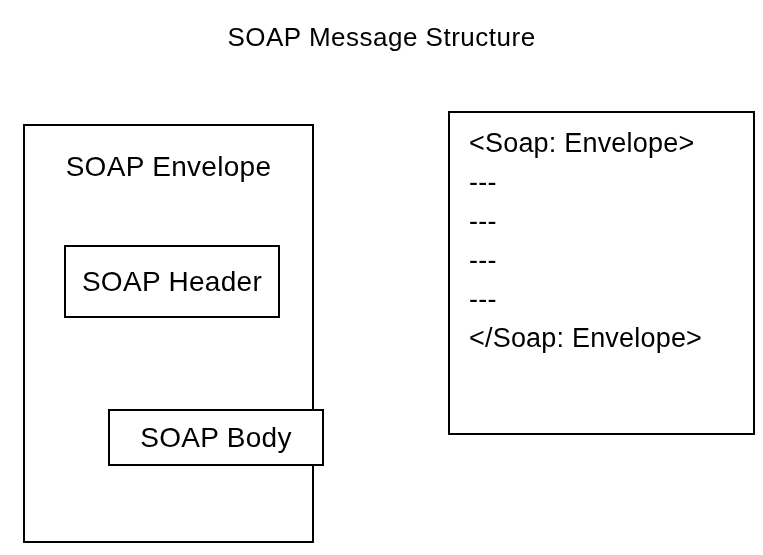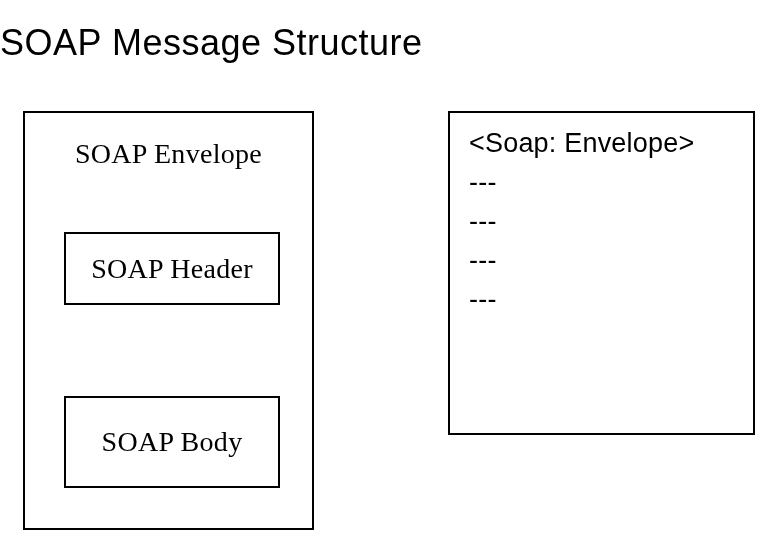--- a/index.html
+++ b/index.html
@@ -12,33 +12,33 @@
   }
   .stage {
     position: relative;
     width: 763px; height: 555px;
     background: #ffffff;
   }
   .title {
     position: absolute;
     top: 22px; left: 0;
     width: 763px;
-    text-align: left;
-    font-size: 36px;
+    text-align: center;
+    font-size: 26px;
     letter-spacing: 0.5px;
     color: #000000;
   }
   .box {
     position: absolute;
     border: 2px solid #000000;
     background: #ffffff;
   }
   .envelope-box {
-    left: 23px; top: 111px;
-    width: 291px; height: 419px; font-family: Liberation Serif, serif;
+    left: 23px; top: 124px;
+    width: 291px; height: 419px;
   }
   .envelope-label {
     position: absolute;
     top: 25px; left: 0;
     width: 100%;
     text-align: center;
     font-size: 28px;
     letter-spacing: 0.3px;
   }
   .inner-box {
@@ -47,21 +47,21 @@
     width: 216px;
     border: 2px solid #000000;
     display: flex;
     align-items: center;
     justify-content: center;
     font-size: 28px;
     letter-spacing: 0.3px;
     background: #ffffff;
   }
   .header-box { top: 119px; height: 73px; }
-  .body-box   { top: 283px; height: 92px; }
+  .body-box   { top: 283px; height: 57px; margin-left: 44px; }
   .code-box {
     left: 431px; top: 111px;
     width: 307px; height: 324px;
     padding: 11px 6px 0 19px;
     margin-left: 17px;
   }
   .code-line {
     font-size: 27px;
     line-height: 39px;
     white-space: pre;
@@ -88,16 +88,17 @@
     </div>
   </div>
 
   <div class="box code-box">
     <div>
         <div class="code-line">&lt;Soap: Envelope&gt;</div>
         <div class="code-line">---</div>
         <div class="code-line">---</div>
         <div class="code-line">---</div>
         <div class="code-line">---</div>
+        <div class="code-line">&lt;/Soap: Envelope&gt;</div>
       </div>
   </div>
 
 </div>
 
 </body></html>

